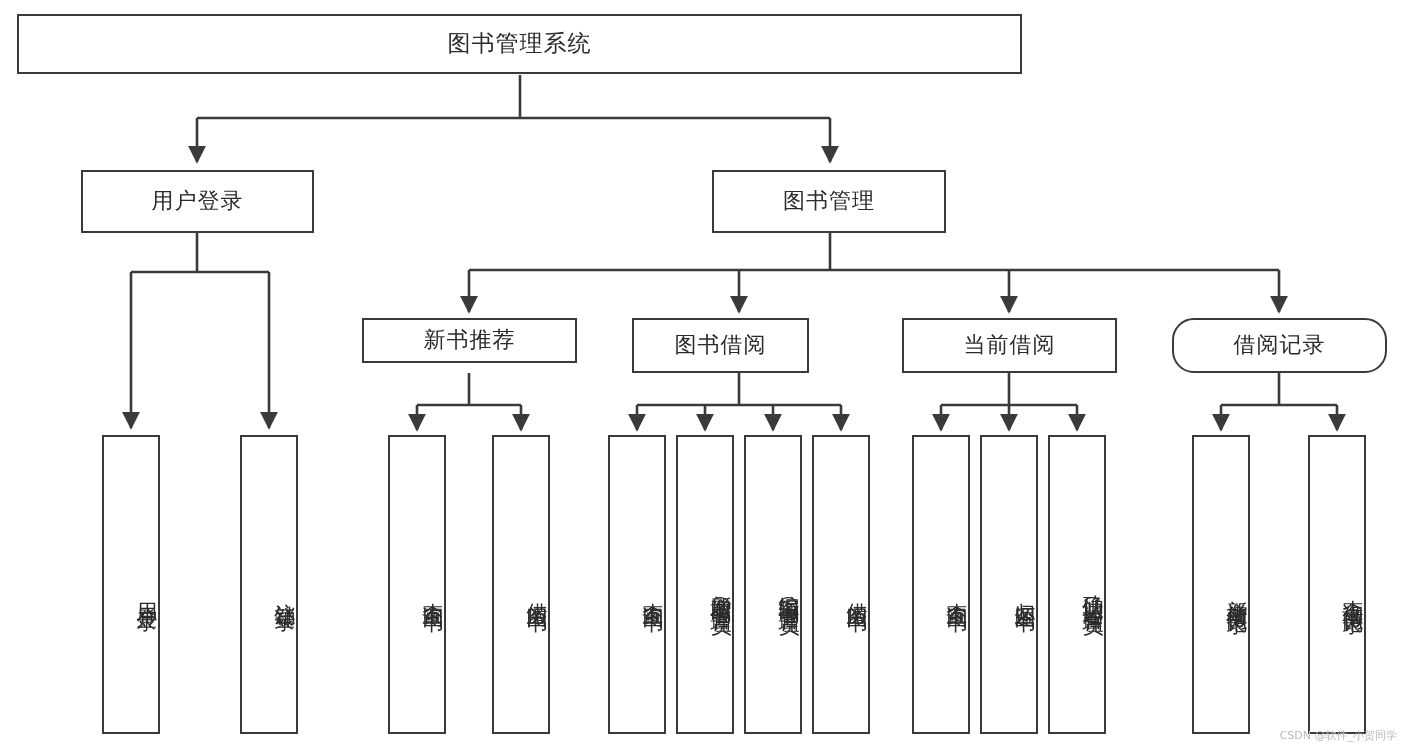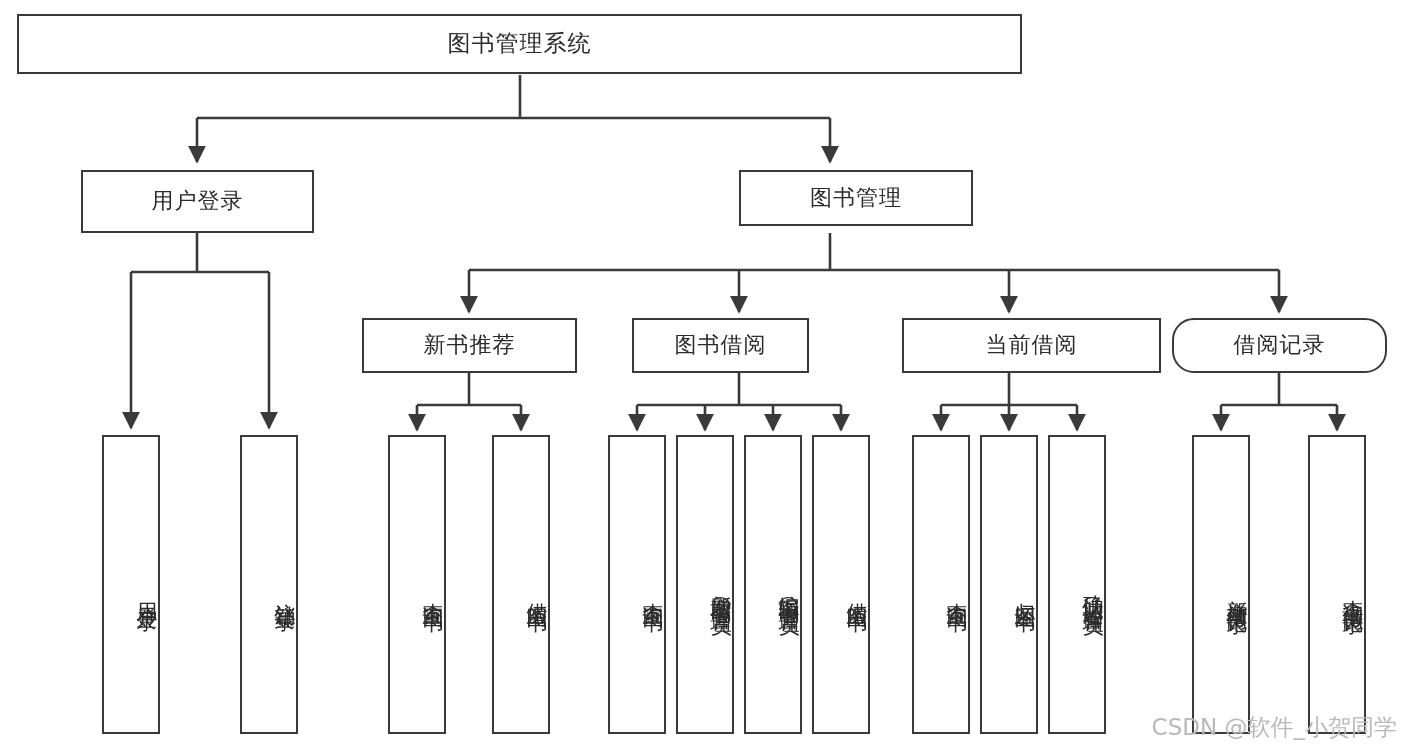--- a/index.html
+++ b/index.html
@@ -59,21 +59,21 @@
   .node.vert .vlabel {
     writing-mode: vertical-rl;
     text-orientation: upright;
     display: block;
     white-space: nowrap;
   }
   #watermark {
     position: absolute;
     right: 8px;
     bottom: 4px;
-    font-size: 23px;
+    font-size: 11px;
     color: #b9b9b9;
     z-index: 5;
     white-space: nowrap;
     font-family: "DejaVu Sans", "Liberation Sans", sans-serif;
   }
 </style>
 </head>
 <body>
 
 <div id="canvas">
@@ -128,31 +128,31 @@
     </g>
   </svg>
 
   <div class="node horiz root" style="left:17px; top:14px; width:1005px; height:60px;">
     <span>图书管理系统</span>
   </div>
 
   <div class="node horiz" style="left:81px; top:170px; width:233px; height:63px;">
     <span>用户登录</span>
   </div>
-  <div class="node horiz" style="left:739px; top:170px; width:234px; height:56px;">
+  <div class="node horiz" style="left:712px; top:170px; width:234px; height:63px;">
     <span>图书管理</span>
   </div>
 
-  <div class="node horiz" style="left:362px; top:318px; width:215px; height:55px;">
+  <div class="node horiz" style="left:362px; top:318px; width:215px; height:45px;">
     <span>新书推荐</span>
   </div>
   <div class="node horiz" style="left:632px; top:318px; width:177px; height:55px;">
     <span>图书借阅</span>
   </div>
-  <div class="node horiz" style="left:902px; top:318px; width:259px; height:55px;">
+  <div class="node horiz" style="left:902px; top:318px; width:215px; height:55px;">
     <span>当前借阅</span>
   </div>
   <div class="node horiz" style="left:1172px; top:318px; width:215px; height:55px;border-radius:22px;">
     <span>借阅记录</span>
   </div>
 
   <div class="node vert" style="left:102px; top:435px; width:58px; height:299px;">
     <span class="vlabel">用户登录</span>
   </div>
   <div class="node vert" style="left:240px; top:435px; width:58px; height:299px;">

